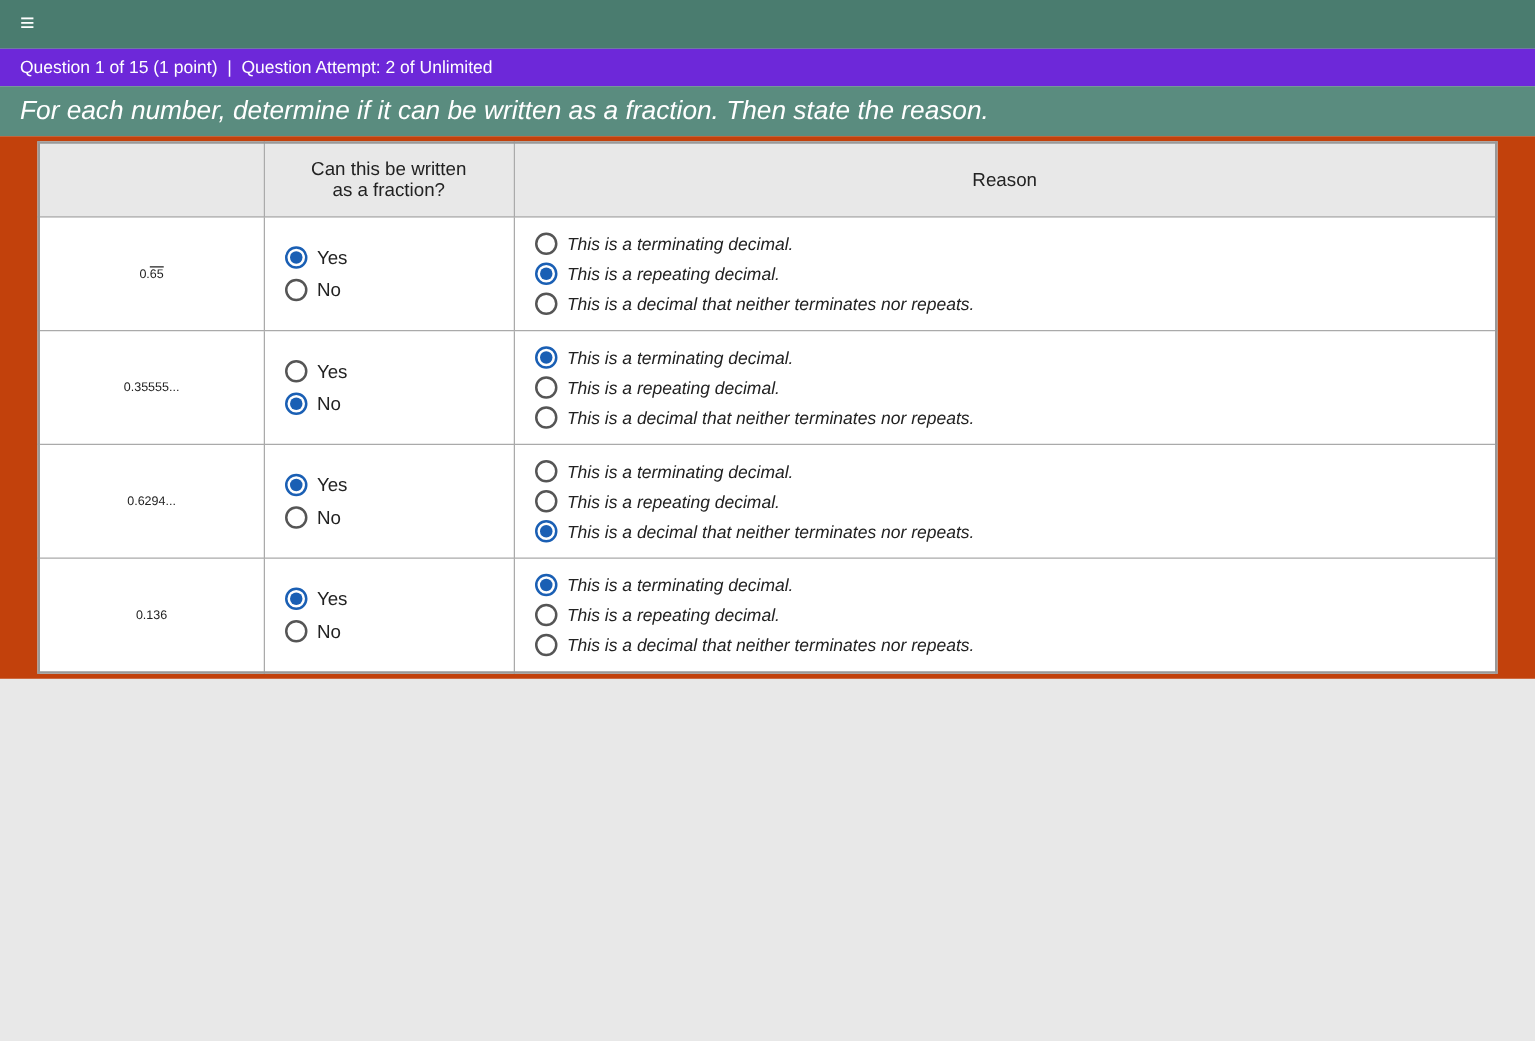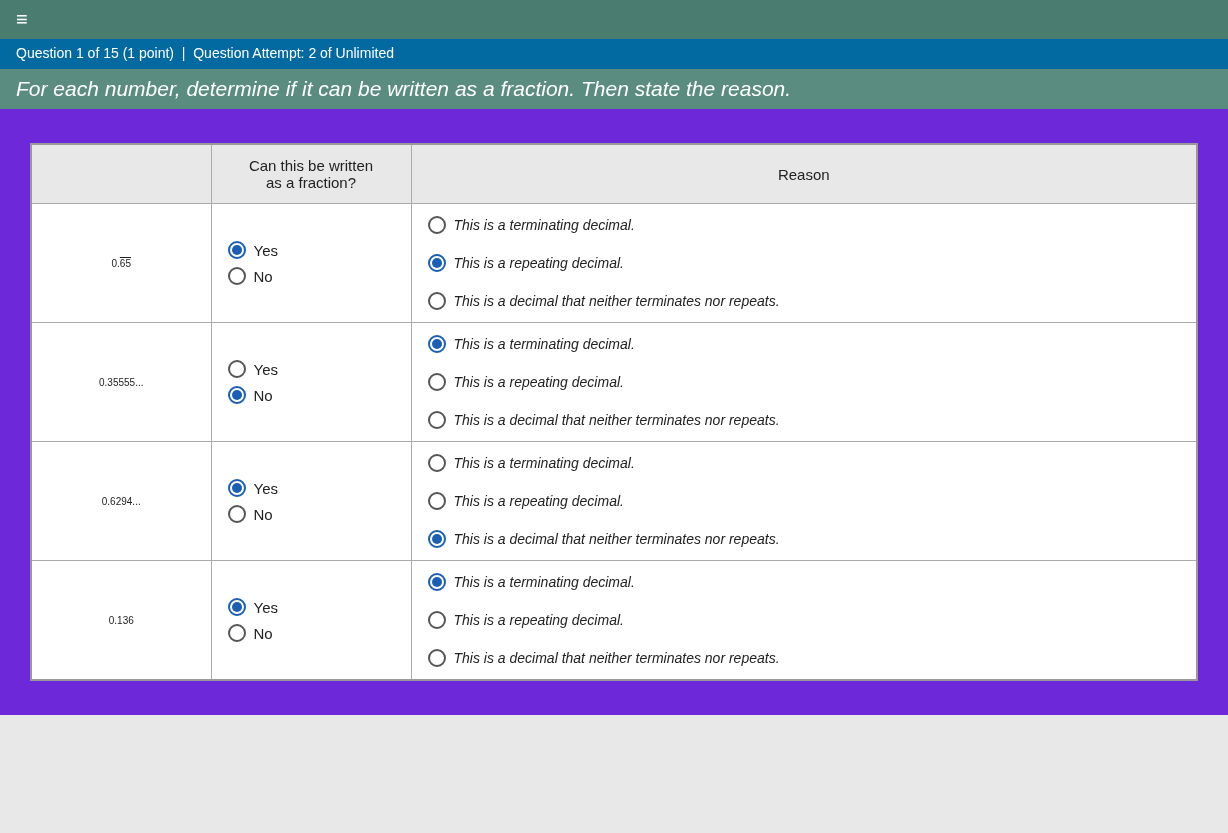--- a/index.html
+++ b/index.html
@@ -23,37 +23,37 @@
       font-weight: bold;
       color: white;
       margin-right: 8px;
     }
     .top-bar .title-text {
       font-size: 15px;
       font-weight: bold;
     }
 
     .question-header {
-      background: #0369a1;
+      background: #6d28d9;
       color: white;
       padding: 6px 16px 8px 16px;
       font-size: 14px;
     }
 
     .question-instruction {
       background: #5a8c7f;
       color: white;
       padding: 8px 16px;
       font-size: 21px;
       font-style: italic;
     }
 
     .main-content {
-      padding: 34px 30px;
-      background: #6d28d9;
+      padding: 4px 30px;
+      background: #c2410c;
     }
 
     .question-table {
       width: 100%;
       border-collapse: collapse;
       background: white;
       border: 2px solid #999;
     }
 
     .question-table th,
@@ -138,21 +138,21 @@
       background: white;
     }
 
     .reason-cell {
       vertical-align: middle;
     }
 
     .reason-group {
       display: flex;
       flex-direction: column;
-      gap: 20px;
+      gap: 6px;
     }
 
     .reason-item {
       display: flex;
       align-items: center;
       gap: 8px;
       font-size: 14px;
       color: #222;
       font-style: italic;
       cursor: pointer;

